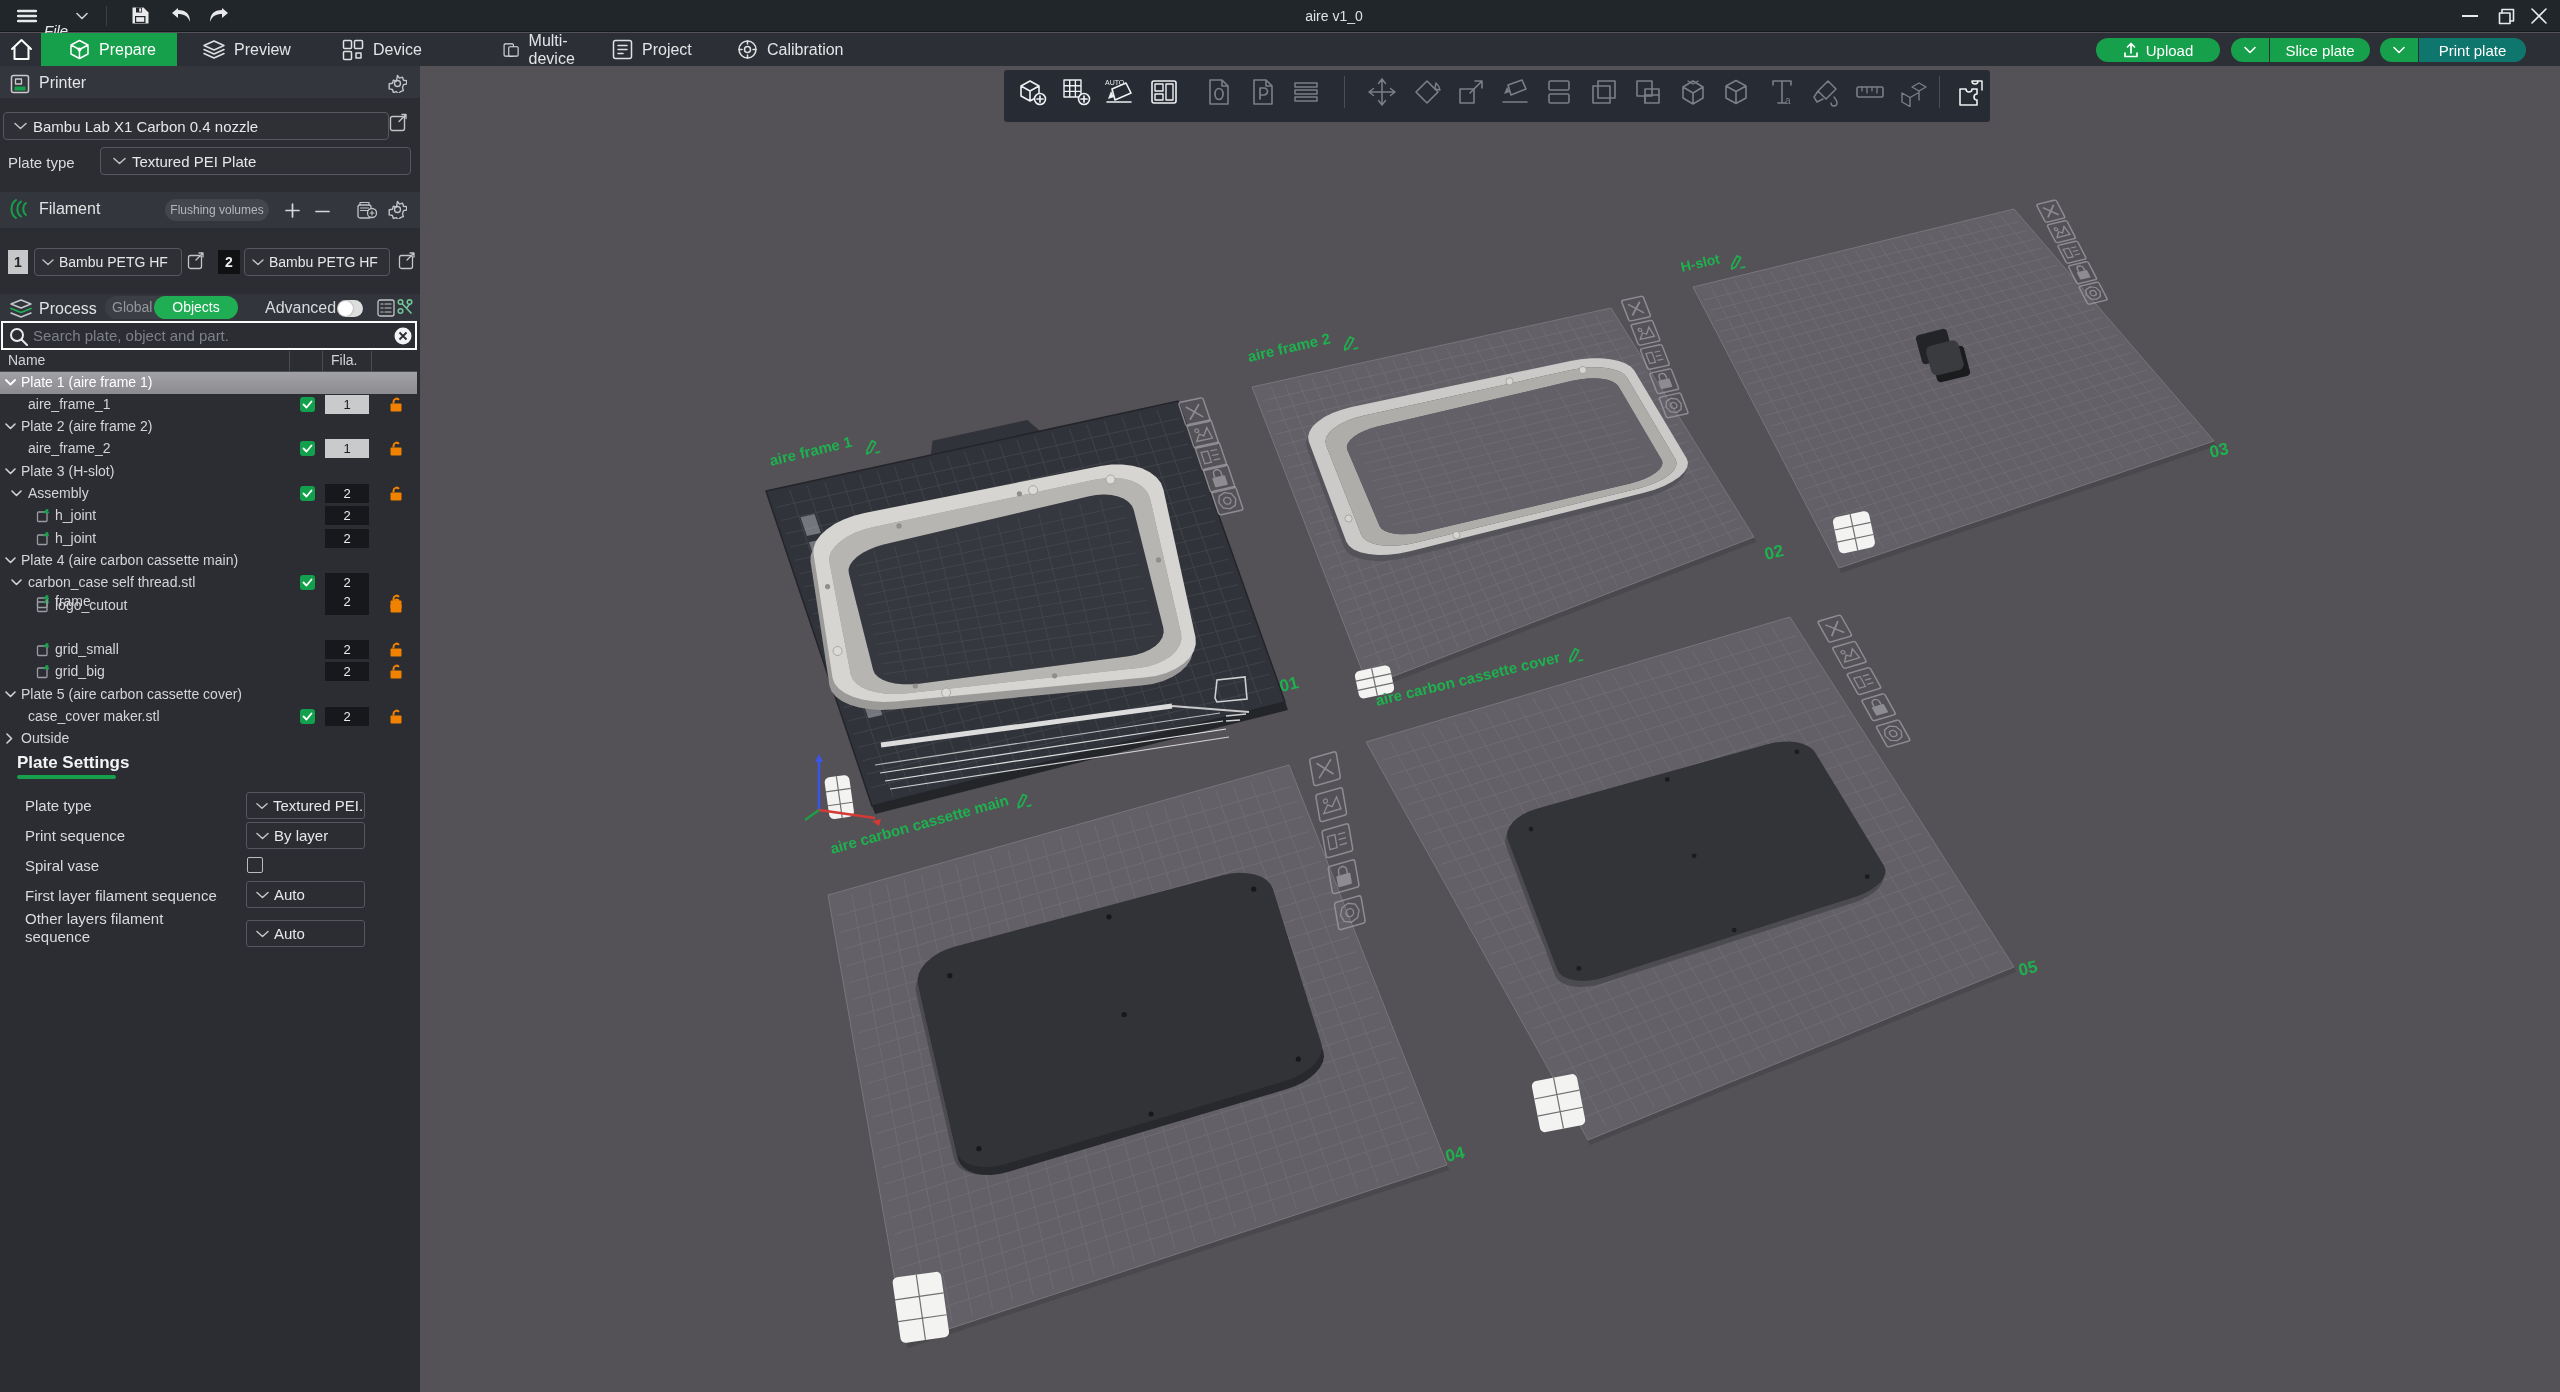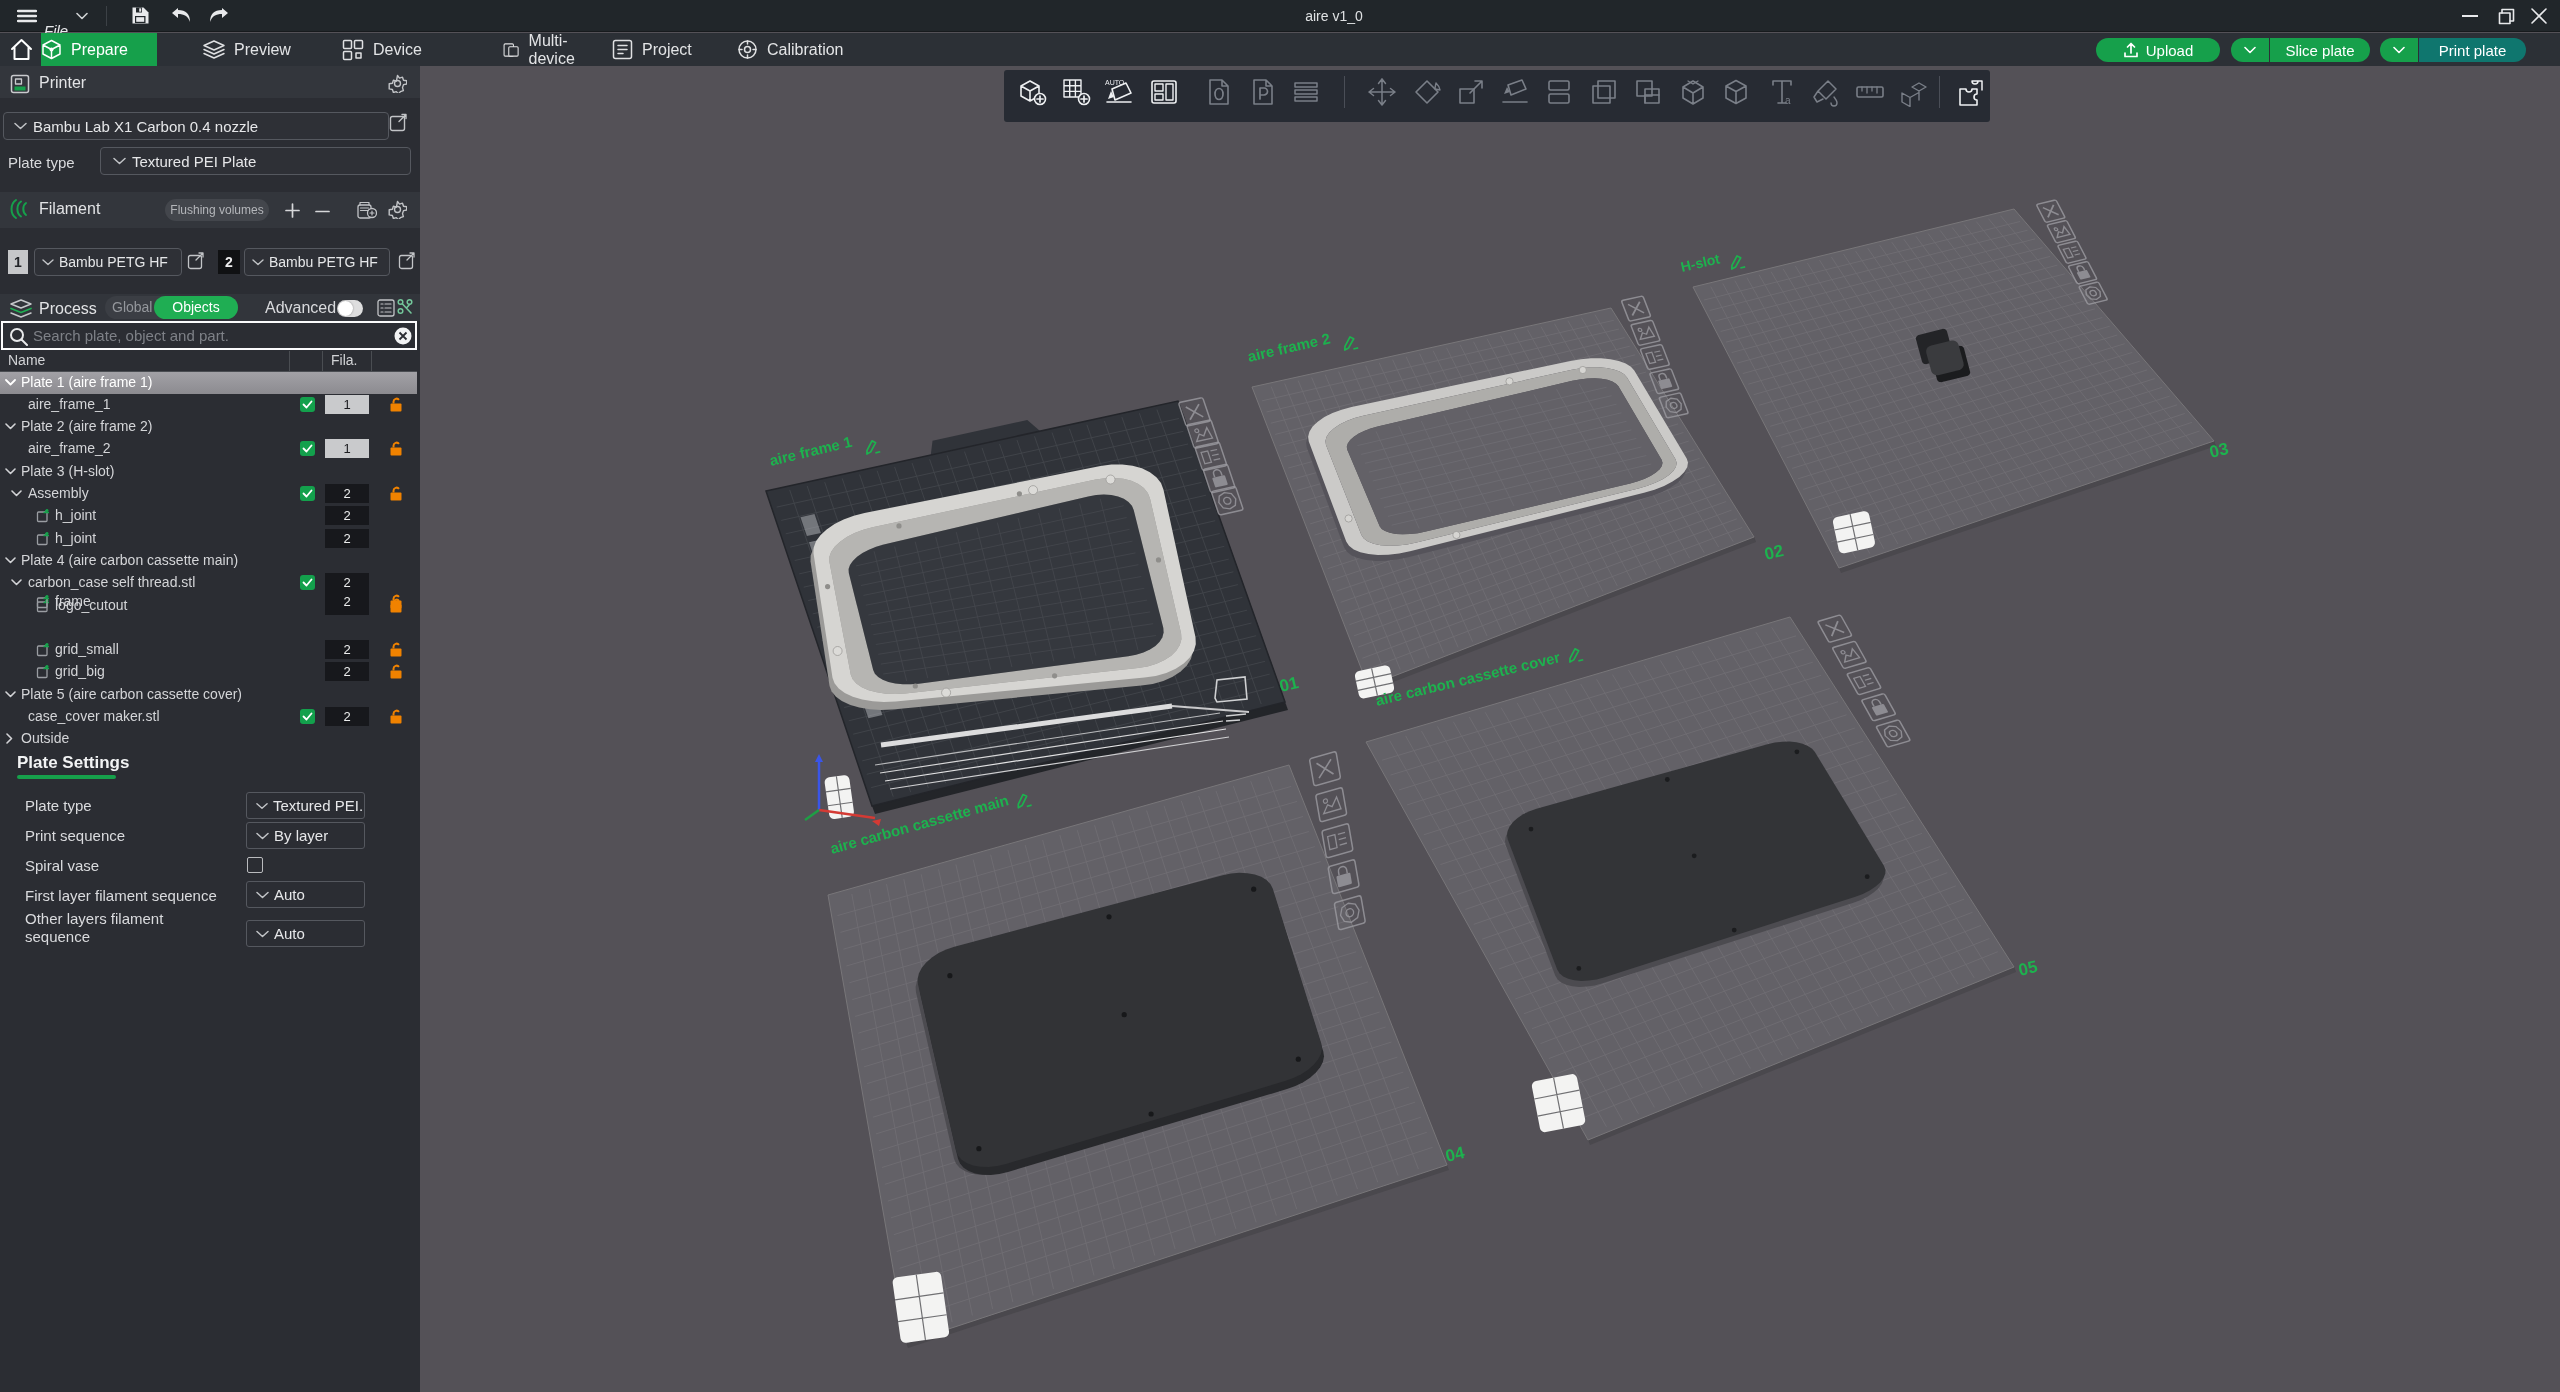--- a/index.html
+++ b/index.html
@@ -86,21 +86,21 @@
         <path d="M1 1l14 14M15 1L1 15" stroke="#e8e9eb" stroke-width="1.6" fill="none" stroke-linecap="round" stroke-linejoin="round"></path>
       </svg>
     </div>
 </div>
 <div id="tabbar">
 <div class="abs" style="left:10px;top:5px">
       <svg width="23" height="23" viewBox="0 0 23 23" fill="none">
         <path d="M2 11L11.5 2 21 11M4.5 9v12h14V9" stroke="#ffffff" stroke-width="2.0" fill="none" stroke-linecap="round" stroke-linejoin="round"></path>
       </svg>
     </div>
-<div class="tab" id="tab-prepare" style="left:41px;width:116px;padding-left:0;"><svg width="21" height="21" viewBox="0 0 21 21" fill="none">
+<div class="tab" id="tab-prepare" style="left:41px;width:136px;padding-left:28px;"><svg width="21" height="21" viewBox="0 0 21 21" fill="none">
         <path d="M10.5 1.5l8.5 4.5v9l-8.5 4.5L2 15V6z M2 6l8.5 4.5L19 6 M10.5 10.5V19.5" stroke="#ffffff" stroke-width="1.5" fill="none" stroke-linecap="round" stroke-linejoin="round"></path>
         <circle cx="10.5" cy="10.5" r="2" fill="#fff"></circle>
       </svg>Prepare</div>
 <div class="tab" style="left:203px;width:120px;"><svg width="22" height="20" viewBox="0 0 22 20" fill="none">
         <path d="M11 1l10 4.5L11 10 1 5.5z M21 9.5L11 14 1 9.5 M21 13.5L11 18 1 13.5" stroke="#dfe0e2" stroke-width="1.5" fill="none" stroke-linecap="round" stroke-linejoin="round"></path>
       </svg>Preview</div>
 <div class="tab" style="left:342px;width:110px;"><svg width="22" height="22" viewBox="0 0 22 22" fill="none">
         <rect x="1.5" y="1.5" width="8" height="8" rx="1" stroke="#dfe0e2" stroke-width="1.5" fill="none" stroke-linecap="round" stroke-linejoin="round"></rect>
         <rect x="12.5" y="1.5" width="8" height="8" rx="1" stroke="#dfe0e2" stroke-width="1.5" fill="none" stroke-linecap="round" stroke-linejoin="round"></rect>
         <rect x="1.5" y="12.5" width="8" height="8" rx="1" stroke="#dfe0e2" stroke-width="1.5" fill="none" stroke-linecap="round" stroke-linejoin="round"></rect>

